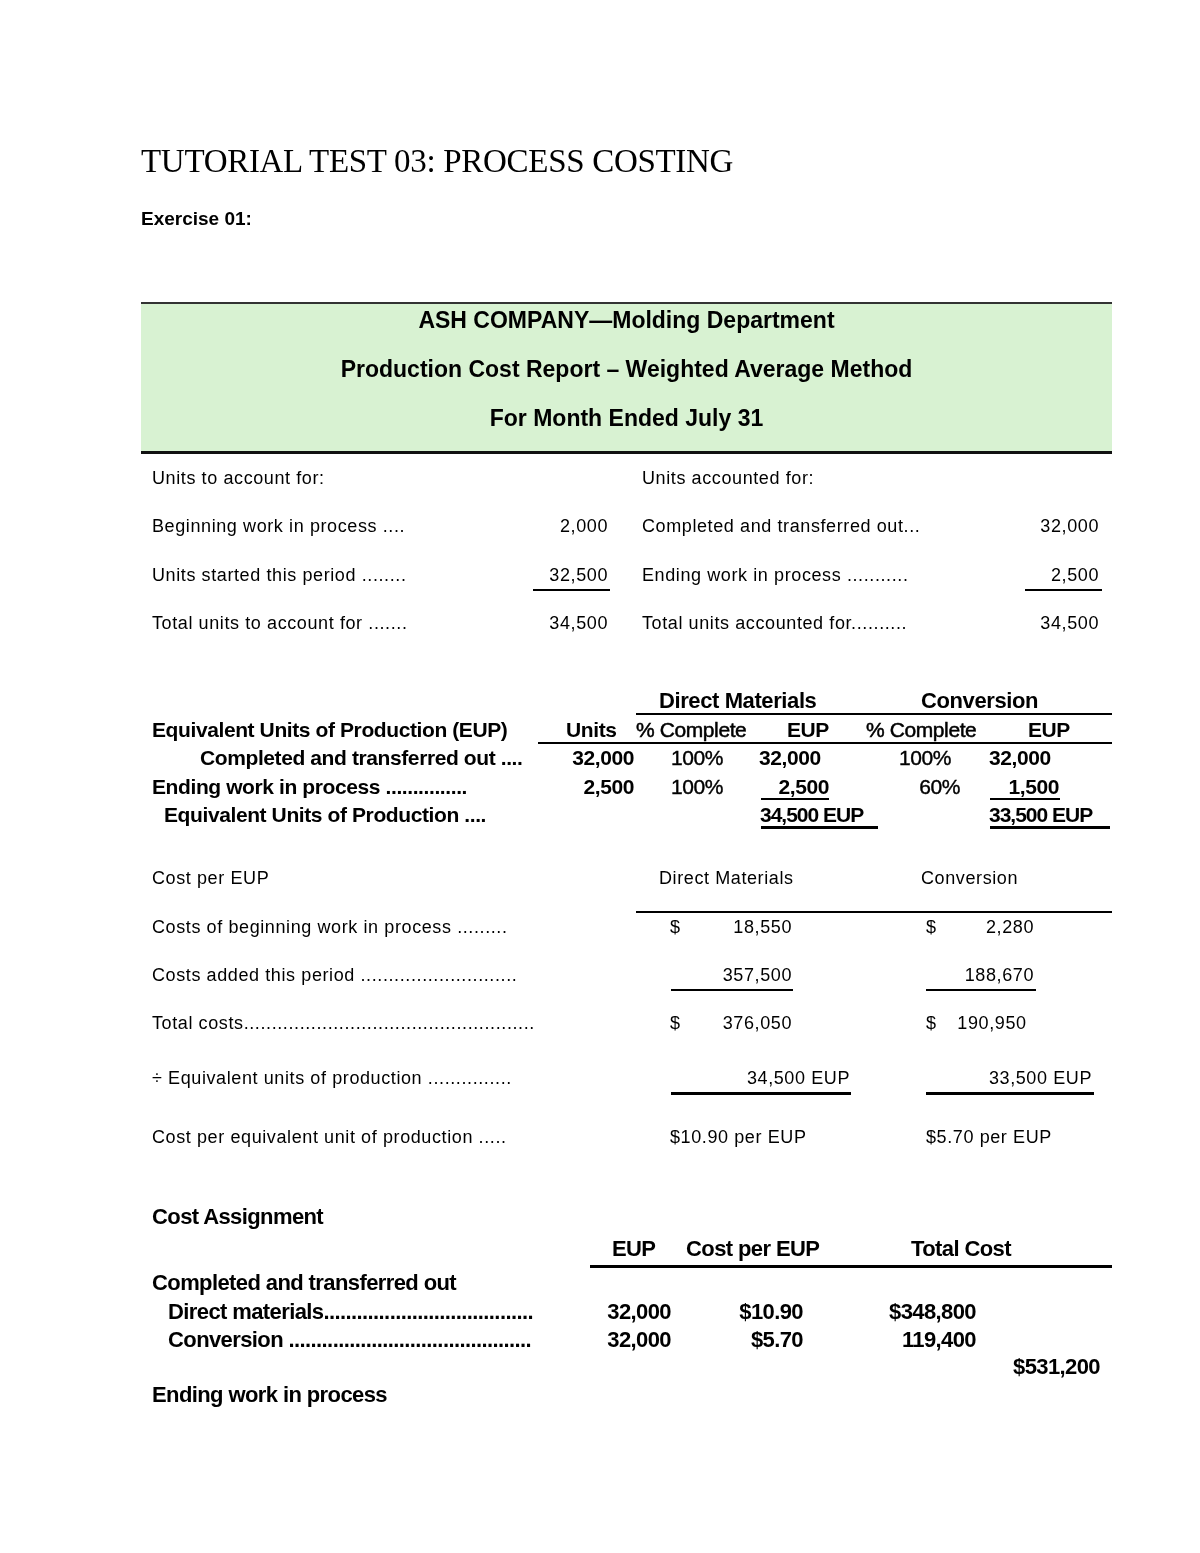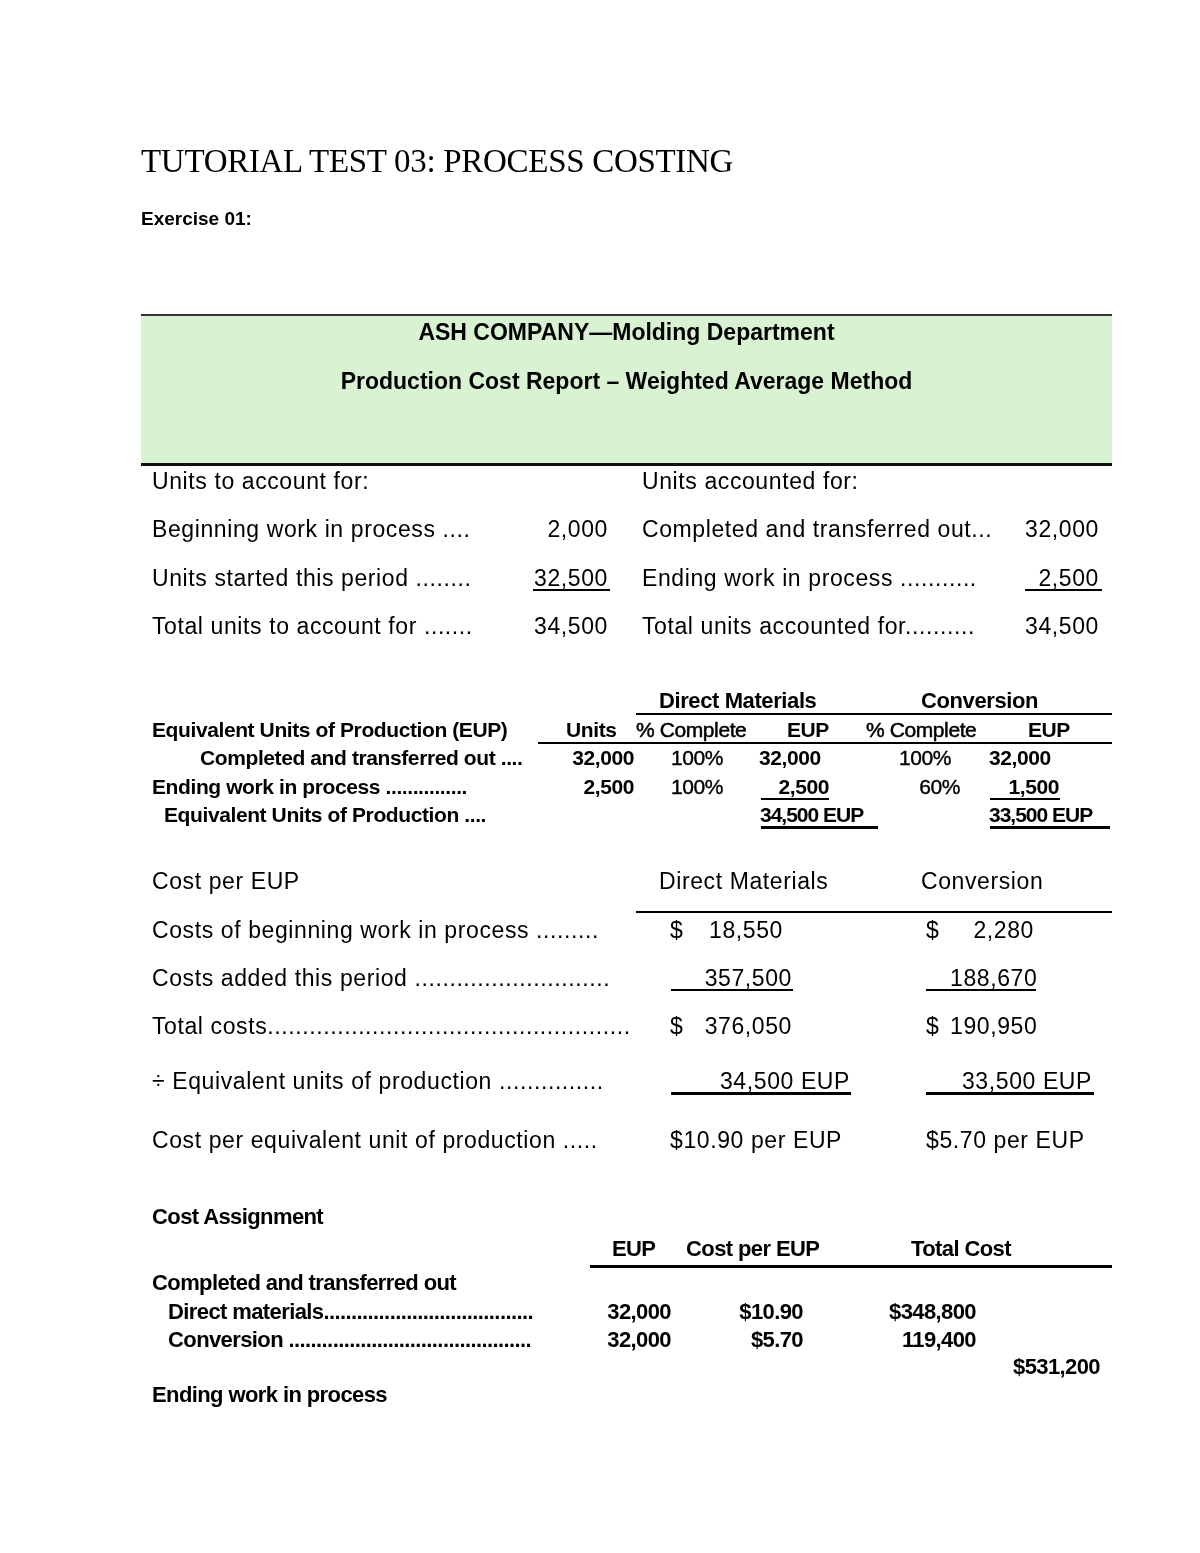--- a/index.html
+++ b/index.html
@@ -1,39 +1,40 @@
 <!DOCTYPE html>
 <html><head>
 <meta charset="utf-8">
 <style>
   * { margin:0; padding:0; box-sizing:border-box; }
   html, body { width:1200px; height:1553px; background:#ffffff; }
   body { position:relative; font-family:"Liberation Sans", sans-serif; color:#000; }
   .abs { position:absolute; white-space:nowrap; }
   .title { font-family:"Liberation Serif", serif; font-size:33px; left:141px; top:143px; letter-spacing:-0.3px; }
   .exercise { font-size:19px; font-weight:bold; left:141px; top:208px; }
-  .header-box { position:absolute; left:141px; top:302px; width:971px; height:152px; background:#d8f2d2; border-top:2px solid #333; border-bottom:3px solid #111;margin-top:12px; }
+  .header-box { position:absolute; left:141px; top:302px; width:971px; height:152px; background:#d8f2d2; border-top:2px solid #333; border-bottom:3px solid #111; }
   .hdr { position:absolute; left:0; width:100%; text-align:center; font-weight:bold; font-size:23px; }
-  .t20 { font-size:23px; letter-spacing:0.6px; }
+  .t20 { font-size:18px; letter-spacing:0.6px; }
   .r { text-align:right; }
   .line { position:absolute; background:#000; }
   .eup { font-size:21px; font-weight:bold; letter-spacing:-0.4px; }
   .ca { font-size:22px; font-weight:bold; letter-spacing:-0.6px; }
   .uline-block { position:absolute; height:2px; background:#000; }
   .uline-thick { position:absolute; height:3px; background:#000; }
 </style>
 </head>
 <body>
 
 <div class="abs title">TUTORIAL TEST 03: PROCESS COSTING</div>
 <div class="abs exercise">Exercise 01:</div>
 
 <div class="header-box">
   <div class="hdr" style="top:3px;">ASH COMPANY—Molding Department</div>
   <div class="hdr" style="top:52px;">Production Cost Report – Weighted Average Method</div>
+  <div class="hdr" style="top:101px;">For Month Ended July 31</div>
 </div>
 
 <div>
   <div class="abs t20" style="left:152px; top:468px;">Units to account for:</div>
   <div class="abs t20" style="left:152px; top:516px;">Beginning work in process ....</div>
   <div class="abs t20 r" style="left:510px; width:98px; top:516px;">2,000</div>
   <div class="abs t20" style="left:152px; top:565px;">Units started this period ........</div>
   <div class="abs t20 r" style="left:510px; width:98px; top:565px;">32,500</div>
   <div class="uline-block" style="left:533px; width:77px; top:589px;"></div>
   <div class="abs t20" style="left:152px; top:613px;">Total units to account for .......</div>
@@ -88,21 +89,21 @@
 </div>
 
 <div>
   <div class="abs t20" style="left:152px; top:868px;">Cost per EUP</div>
   <div class="abs t20" style="left:659px; top:868px;">Direct Materials</div>
   <div class="abs t20" style="left:921px; top:868px;">Conversion</div>
   <div class="line" style="left:636px; top:911px; width:476px; height:2px;"></div>
 
   <div class="abs t20" style="left:152px; top:917px;">Costs of beginning work in process .........</div>
   <div class="abs t20" style="left:670px; top:917px;">$</div>
-  <div class="abs t20 r" style="left:700px; width:92px; top:917px;text-align:center;">18,550</div>
+  <div class="abs t20 r" style="left:700px; width:92px; top:917px;">18,550</div>
   <div class="abs t20" style="left:926px; top:917px;">$</div>
   <div class="abs t20 r" style="left:950px; width:84px; top:917px;">2,280</div>
 
   <div class="abs t20" style="left:152px; top:965px;">Costs added this period ............................</div>
   <div class="abs t20 r" style="left:700px; width:92px; top:965px;">357,500</div>
   <div class="uline-block" style="left:671px; width:122px; top:989px;"></div>
   <div class="abs t20 r" style="left:950px; width:84px; top:965px;">188,670</div>
   <div class="uline-block" style="left:926px; width:110px; top:989px;"></div>
 
   <div class="abs t20" style="left:152px; top:1013px;">Total costs....................................................</div>

